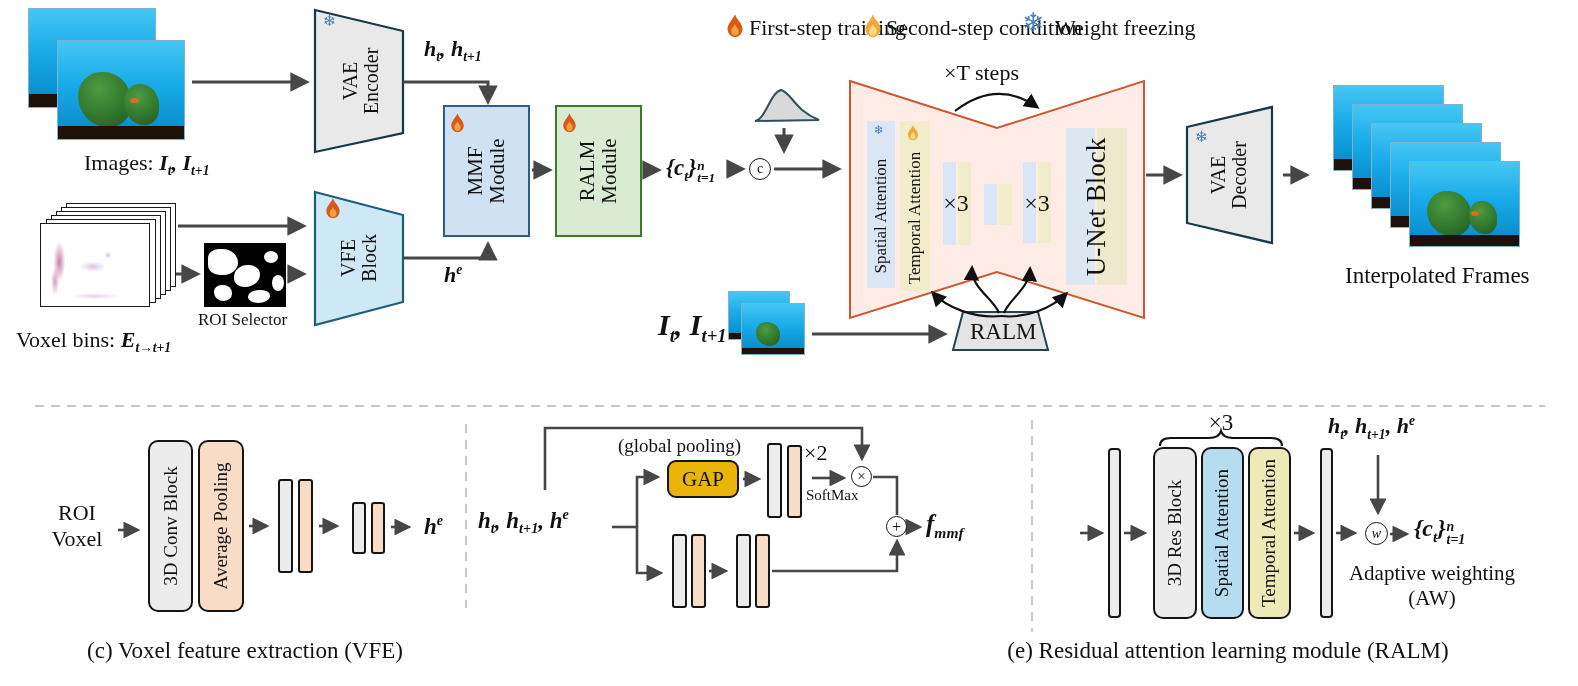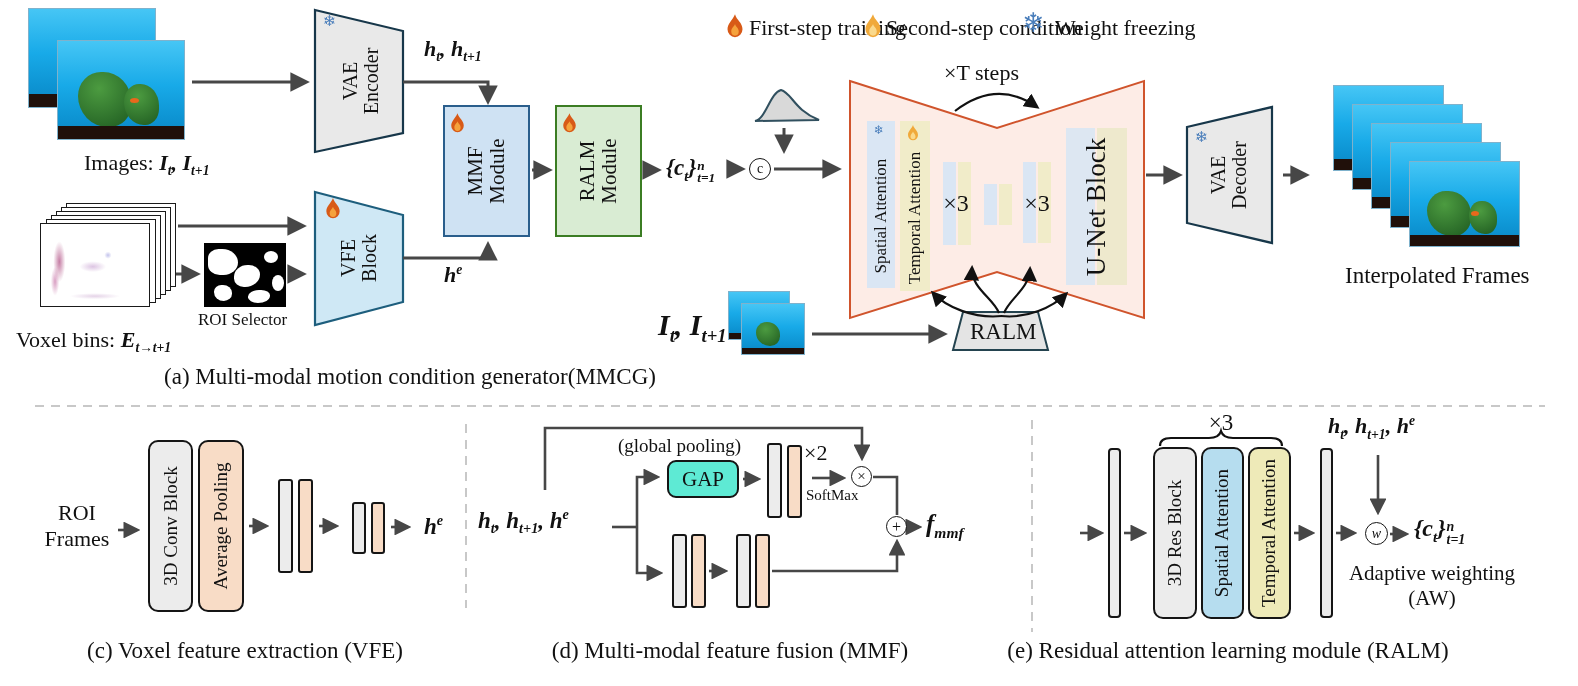--- a/index.html
+++ b/index.html
@@ -279,64 +279,62 @@
     <div class="base"></div>
   </div>
   <div class="photo" style="left:1409px;top:161px;width:111px;height:86px">
     <div class="plant" style="left:16%;top:34%;width:40%;height:54%"></div>
     <div class="plant" style="left:54%;top:46%;width:26%;height:40%"></div>
     <div class="fish" style="left:56%;top:58%;width:8px;height:5px"></div>
     <div class="base"></div>
   </div>
   <span class="lbl" style="left:1345px;top:263px;font-size:23px">Interpolated Frames</span>
 
-  <div class="cap" style="left:110px;top:364px;width:600px">(a)  Multi-modal motion condition generator(MMCG)</div>
 
   <div class="lbl ctr" style="left:38px;top:500px;width:78px;font-size:22px;line-height:1.2;white-space:normal">
     <span style="display:block">ROI</span>
-    <span style="display:block">Frames</span>
+    <span style="display:block">Voxel</span>
   </div>
   <div class="rbox" style="left:148px;top:440px;width:45px;height:172px;background:#ececec"></div>
   <div class="vtext" style="left:86px;top:514px;width:170px;height:24px;font-size:19px">3D Conv Block</div>
   <div class="rbox" style="left:198px;top:440px;width:46px;height:172px;background:#f8dcc6"></div>
   <div class="vtext" style="left:136px;top:514px;width:170px;height:24px;font-size:19px">Average Pooling</div>
   <div class="bar" style="left:278px;top:479px;width:15px;height:94px;background:#ececec"></div>
   <div class="bar" style="left:298px;top:479px;width:15px;height:94px;background:#f8dcc6"></div>
   <div class="bar" style="left:352px;top:502px;width:14px;height:52px;background:#ececec"></div>
   <div class="bar" style="left:371px;top:502px;width:14px;height:52px;background:#f8dcc6"></div>
   <span class="lbl math" style="left:424px;top:512px;font-size:23px">
     <span>h</span><sup>e</sup>
   </span>
   <div class="cap" style="left:30px;top:638px;width:430px">(c)  Voxel feature extraction (VFE)</div>
 
   <span class="lbl math" style="left:478px;top:506px;font-size:23px">
     <span>h</span><sub>t</sub><span>, h</span><sub>t+1</sub><span>, h</span><sup>e</sup>
   </span>
   <span class="lbl" style="left:618px;top:435px;font-size:19px">(global pooling)</span>
-  <div class="box" style="left:667px;top:460px;width:72px;height:38px;background:#5eead4;border:2.5px solid #151515;border-radius:9px;display:flex;align-items:center;justify-content:center;font-size:21px">
+  <div class="box" style="left:667px;top:460px;width:72px;height:38px;background:#eab308;border:2.5px solid #151515;border-radius:9px;display:flex;align-items:center;justify-content:center;font-size:21px">
     <span>GAP</span>
   </div>
   <div class="bar" style="left:767px;top:443px;width:15px;height:75px;background:#ececec"></div>
   <div class="bar" style="left:787px;top:445px;width:15px;height:73px;background:#f8dcc6"></div>
   <span class="lbl" style="left:804px;top:440px;font-size:22px">×2</span>
   <span class="lbl" style="left:806px;top:487px;font-size:15px">SoftMax</span>
   <div class="circ" style="left:851px;top:466px;width:21px;height:21px;font-size:15px">
     <span>×</span>
   </div>
   <div class="circ" style="left:886px;top:516px;width:21px;height:21px;font-size:16px">
     <span>+</span>
   </div>
   <span class="lbl math" style="left:926px;top:510px;font-size:25px">
     <span>f</span><sub>mmf</sub>
   </span>
   <div class="bar" style="left:672px;top:534px;width:15px;height:74px;background:#ececec"></div>
   <div class="bar" style="left:691px;top:534px;width:15px;height:74px;background:#f8dcc6"></div>
   <div class="bar" style="left:736px;top:534px;width:15px;height:74px;background:#ececec"></div>
   <div class="bar" style="left:755px;top:534px;width:15px;height:74px;background:#f8dcc6"></div>
-  <div class="cap" style="left:510px;top:638px;width:440px">(d) Multi-modal feature fusion (MMF)</div>
 
   <div class="bar" style="left:1108px;top:448px;width:13px;height:170px;background:#ececec;border-radius:4px"></div>
   <div class="rbox" style="left:1153px;top:447px;width:44px;height:172px;background:#ececec"></div>
   <div class="vtext" style="left:1090px;top:521px;width:170px;height:24px;font-size:19px">3D Res Block</div>
   <div class="rbox" style="left:1201px;top:447px;width:43px;height:172px;background:#b6ddef"></div>
   <div class="vtext" style="left:1137px;top:521px;width:170px;height:24px;font-size:19px">Spatial Attention</div>
   <div class="rbox" style="left:1248px;top:447px;width:43px;height:172px;background:#eeeab8"></div>
   <div class="vtext" style="left:1184px;top:521px;width:170px;height:24px;font-size:19px">Temporal Attention</div>
   <span class="lbl ctr" style="left:1199px;top:410px;width:44px;font-size:23px">×3</span>
   <div class="bar" style="left:1320px;top:448px;width:13px;height:170px;background:#ececec;border-radius:4px"></div>

